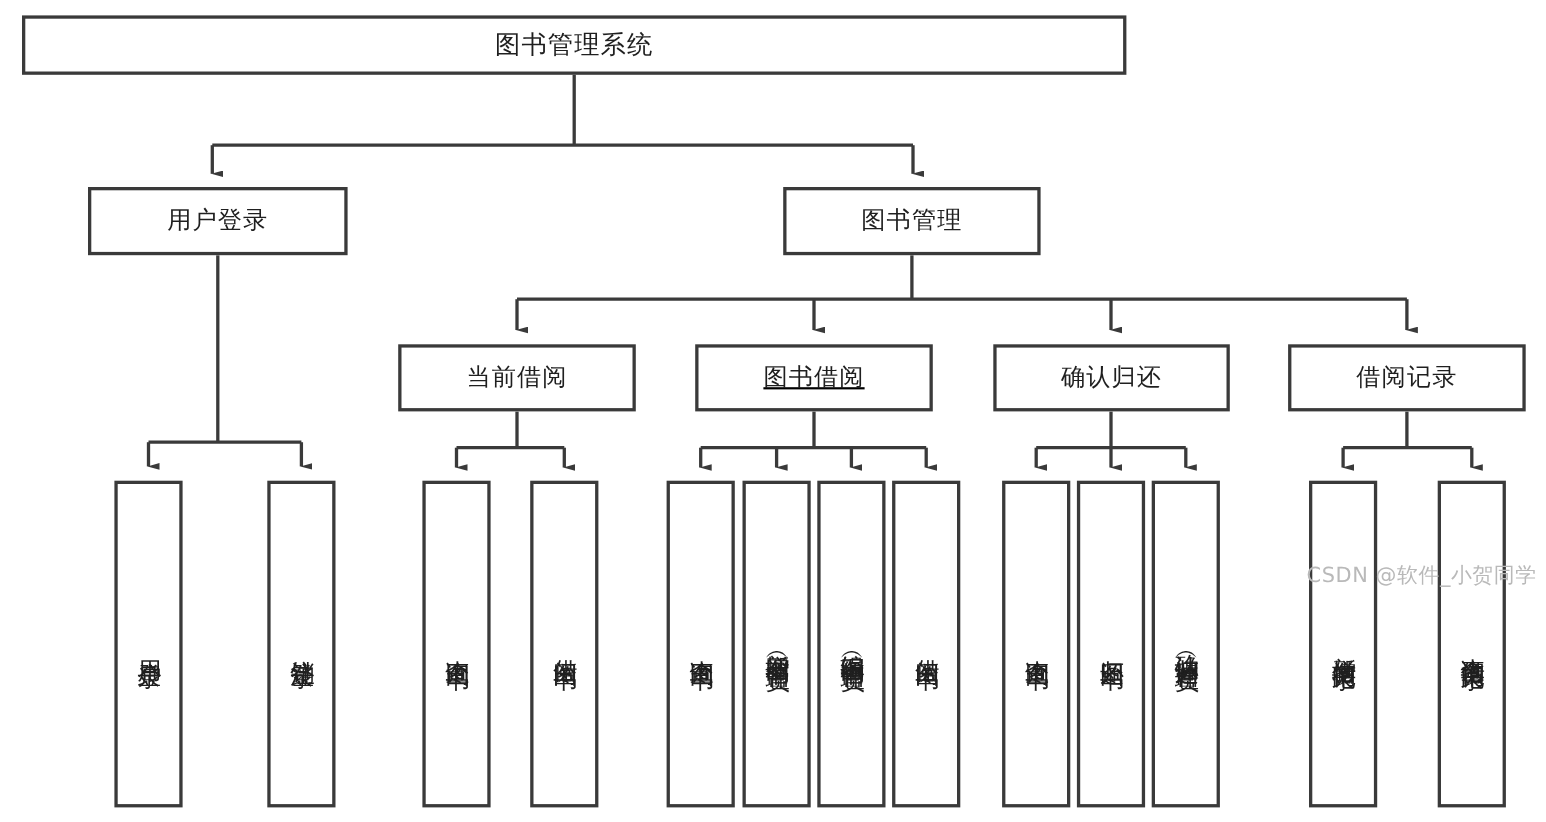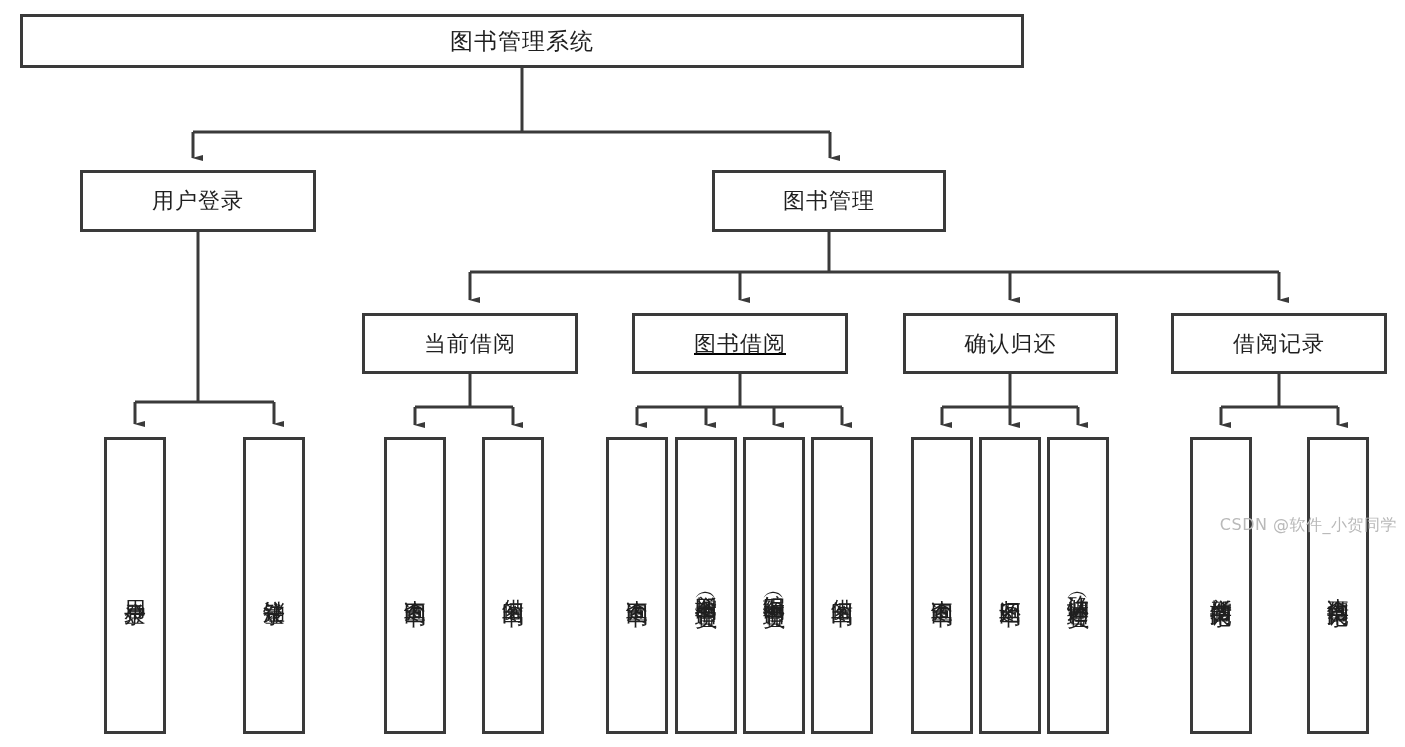--- a/index.html
+++ b/index.html
@@ -8,21 +8,21 @@
   #canvas{position:absolute;left:0;top:0;width:1405px;height:540px;}
   svg.lines{position:absolute;left:0;top:0;width:1405px;height:747px;pointer-events:none;}
   .node{position:absolute;box-sizing:border-box;background:#ffffff;
         border:3px solid #3a3a3a;display:flex;align-items:center;justify-content:center;}
   .node .lbl{color:#1f1f1f;font-size:22px;line-height:1.15;letter-spacing:1px;white-space:nowrap;}
   .node.root .lbl{font-size:23px;}
   .leaf{position:absolute;box-sizing:border-box;background:#ffffff;
         border:3px solid #3a3a3a;display:flex;align-items:center;justify-content:center;}
   .leaf .vlbl{color:#1f1f1f;font-size:22px;letter-spacing:2px;line-height:1.0;
               writing-mode:vertical-rl;text-orientation:upright;white-space:nowrap;}
-  .watermark{position:absolute;right:8px;bottom:4px;color:#b9b9b9;font-size:16px;
+  .watermark{position:absolute;right:8px;bottom:4px;color:#b9b9b9;font-size:19px;
              letter-spacing:0.5px;white-space:nowrap;}
 </style>
 </head>
 <body>
 
 <div id="canvas">
 
   <svg class="lines" viewBox="0 0 1405 747">
     <defs>
       <marker id="ah" markerWidth="10" markerHeight="12" refX="3" refY="10" orient="auto" markerUnits="userSpaceOnUse">

